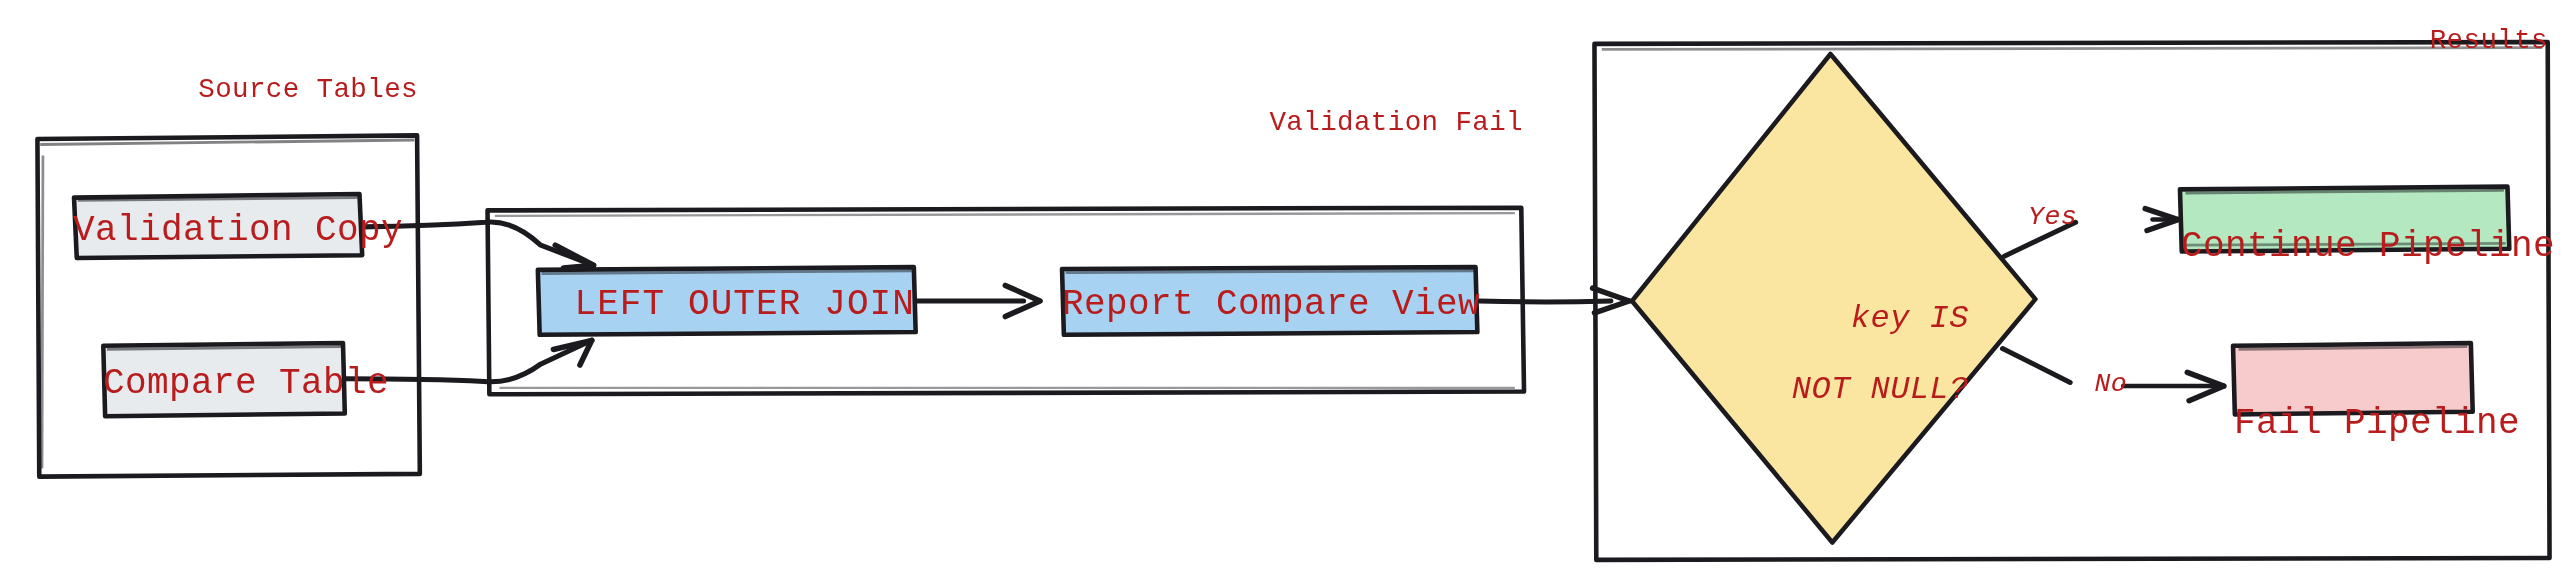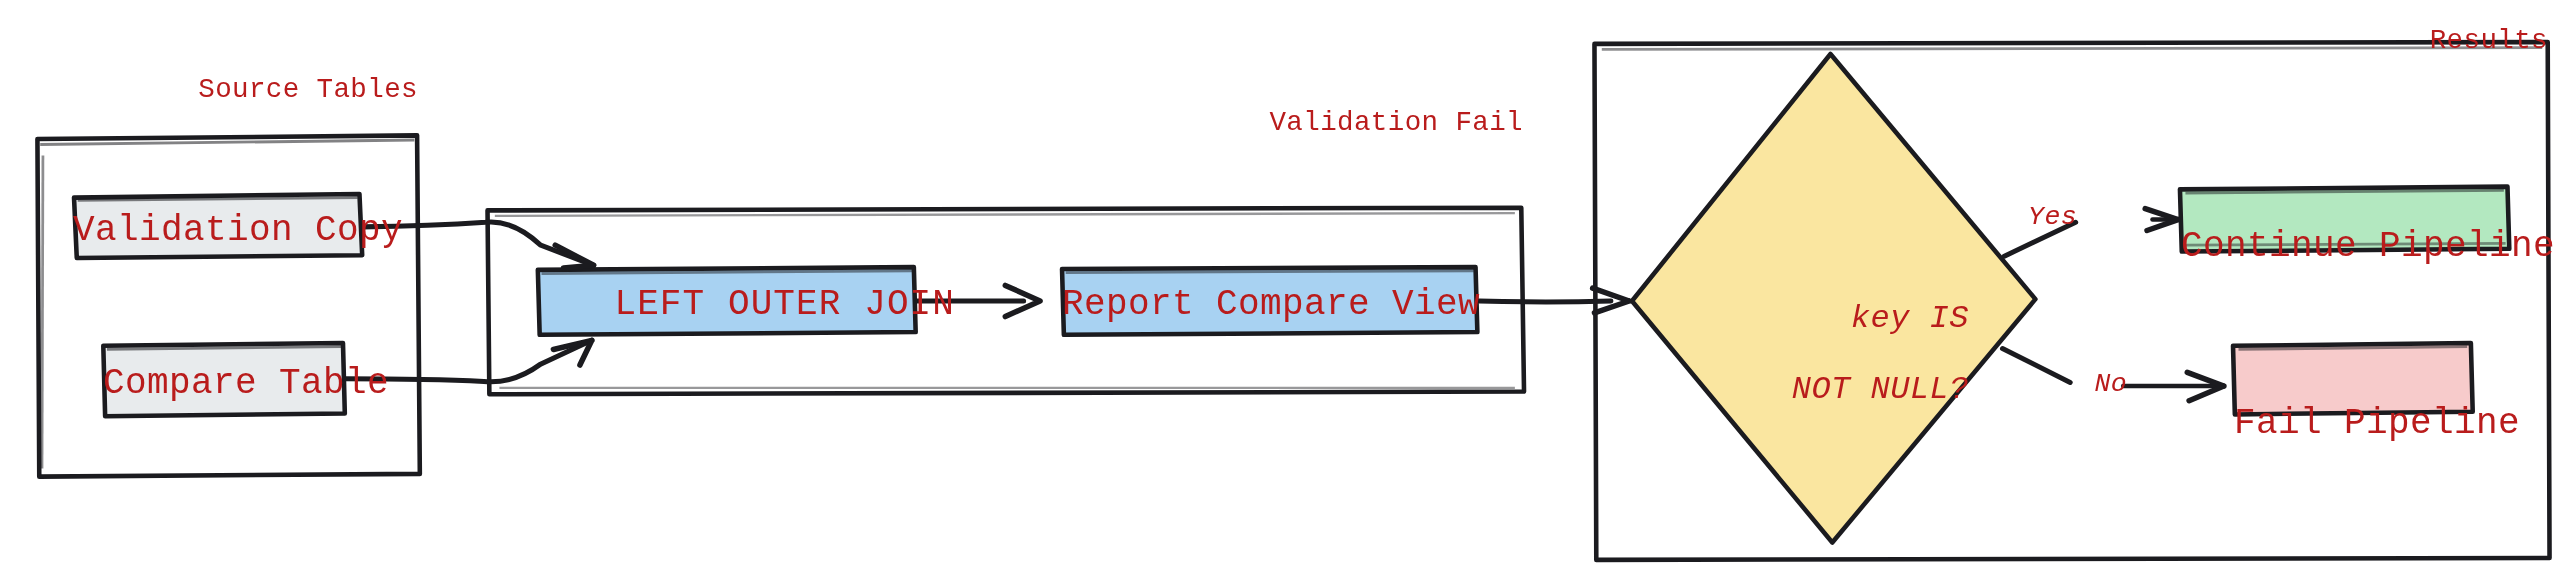--- a/index.html
+++ b/index.html
@@ -16,21 +16,21 @@
     color:#b91c1c;
     white-space:pre;
     text-align:right;
     line-height:1.12;
     pointer-events:none;
     user-select:none;
   }
   .group-title{font-size:27.5px;letter-spacing:0.4px;}
   .node-title{font-size:36px;letter-spacing:0.4px;}
   .edge-label{font-size:26.5px;letter-spacing:0.4px;font-style:italic;}
-  .node-title.mono-ish{letter-spacing:1.1px;padding-left:40px;}
+  .node-title.mono-ish{letter-spacing:1.1px;}
   .diamond-title{font-size:32px;letter-spacing:0.5px;font-style:italic;}
 </style>
 </head>
 <body>
 
 <div id="stage">
 
   <svg id="sketch" viewBox="0 0 2814 634">
     <defs>
       

